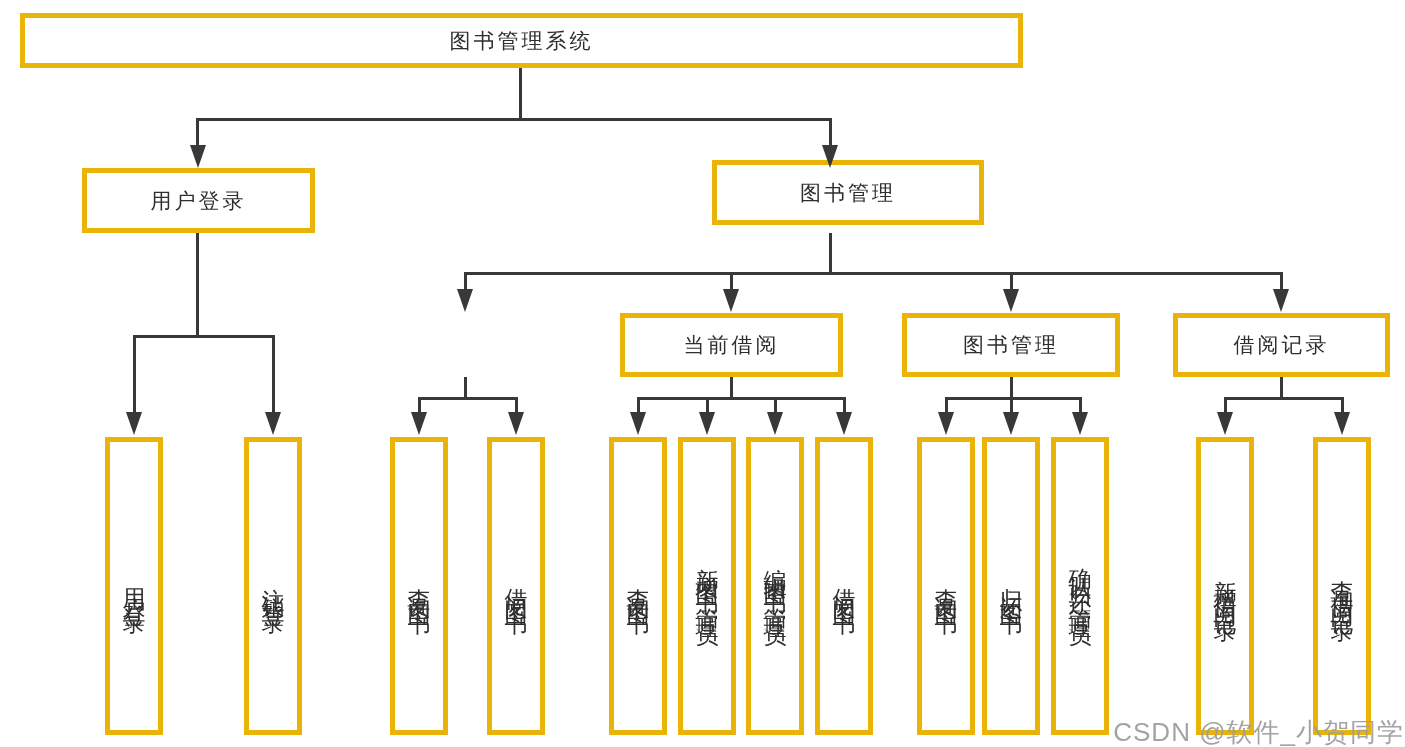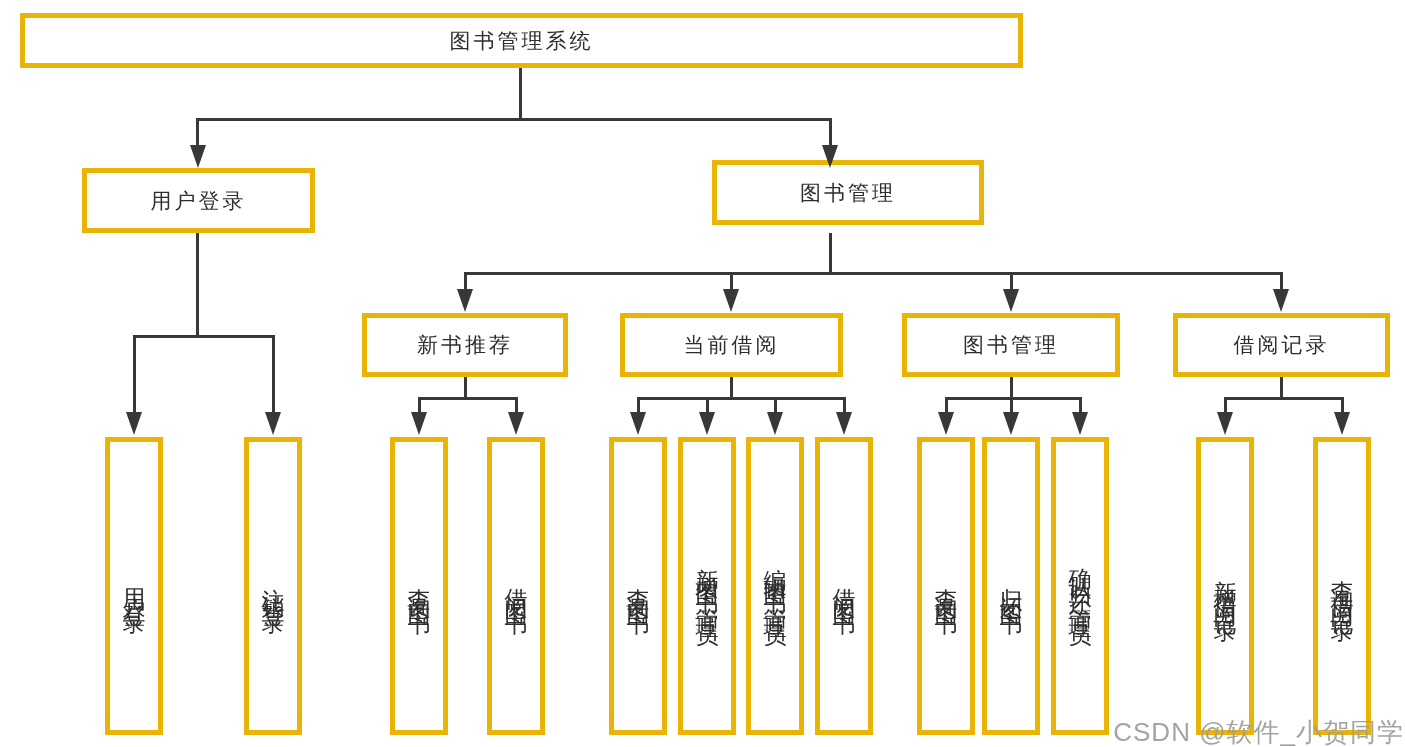--- a/index.html
+++ b/index.html
@@ -40,23 +40,20 @@
     <span class="hlabel">图书管理系统</span>
   </div>
 
   <div class="box" style="left:82px;top:168px;width:233px;height:65px">
     <span class="hlabel">用户登录</span>
   </div>
   <div class="box" style="left:712px;top:160px;width:272px;height:65px">
     <span class="hlabel">图书管理</span>
   </div>
 
-  <div class="box" style="left:362px;top:313px;width:206px;height:64px">
-    <span class="hlabel">新书推荐</span>
-  </div>
   <div class="box" style="left:620px;top:313px;width:223px;height:64px">
     <span class="hlabel">当前借阅</span>
   </div>
   <div class="box" style="left:902px;top:313px;width:218px;height:64px">
     <span class="hlabel">图书管理</span>
   </div>
   <div class="box" style="left:1173px;top:313px;width:217px;height:64px">
     <span class="hlabel">借阅记录</span>
   </div>
 

